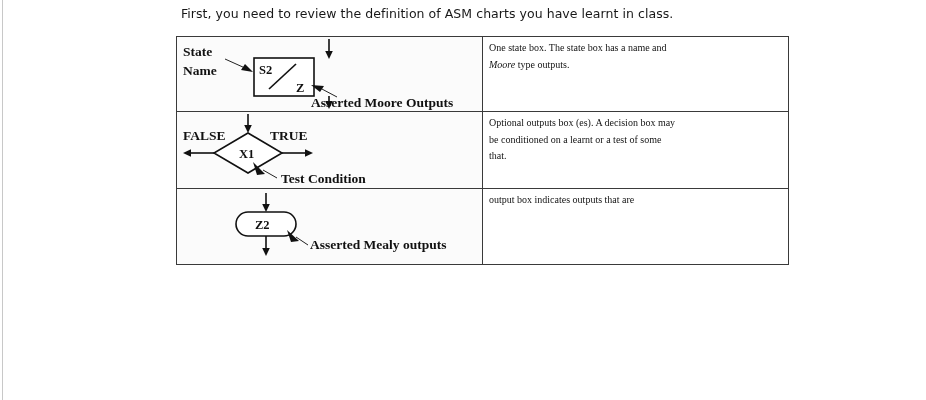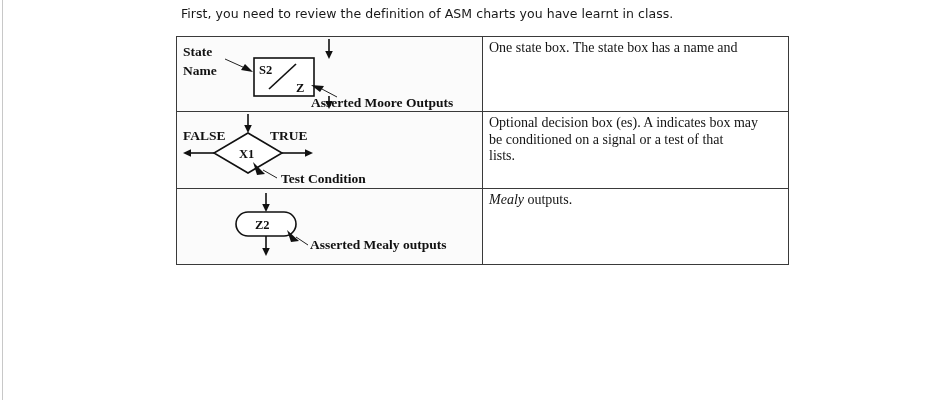--- a/index.html
+++ b/index.html
@@ -63,21 +63,21 @@
     box-sizing: border-box;
     border-right: 1px solid #3a3a3a;
     position: relative;
     background: #fbfbfb;
   }
   .cell-text {
     flex: 1;
     box-sizing: border-box;
     padding: 3px 5px 3px 6px;
     font-family: "Liberation Serif", serif;
-    font-size: 14px;
+    font-size: 10px;
     line-height: 16.6px;
     color: #131313;
   }
   .cell-text .it { font-style: italic; }
 
   .row-1 .cell-figure { height: 74px; }
   .row-2 .cell-figure { height: 76px; }
   .row-3 .cell-figure { height: 75px; }
 
   
@@ -137,20 +137,21 @@
 
       <svg class="fig" viewBox="0 0 306 74" style="pointer-events:none;">
         <text class="lbl lbl-md" x="6" y="19">State</text>
         <text class="lbl lbl-md" x="6" y="38">Name</text>
         <text class="lbl lbl-md" x="134" y="70">Asserted Moore Outputs</text>
       </svg>
     </div>
 
     <div class="cell-text">
       <div>One state box. The state box has a name and</div>
+      <div><span class="it">Moore</span><span> type outputs.</span></div>
     </div>
   </div>
 
   <div class="asm-row row-2">
     <div class="cell-figure">
       <svg class="fig" viewBox="0 0 306 76">
 
         <line x1="71" y1="2" x2="71" y2="15" stroke="#111" stroke-width="1.6"></line>
         <polygon points="71,21 67.2,13 74.8,13" fill="#111"></polygon>
 
@@ -168,23 +169,23 @@
       </svg>
 
       <svg class="fig" viewBox="0 0 306 76" style="pointer-events:none;">
         <text class="lbl lbl-md" x="6" y="28">FALSE</text>
         <text class="lbl lbl-md" x="93" y="28">TRUE</text>
         <text class="lbl lbl-md" x="104" y="71">Test Condition</text>
       </svg>
     </div>
 
     <div class="cell-text">
-      <div>Optional decision box (es). A indicates box may</div>
-      <div>be conditioned on a signal or a test of that</div>
-      <div>lists.</div>
+      <div>Optional outputs box (es). A decision box may</div>
+      <div>be conditioned on a learnt or a test of some</div>
+      <div>that.</div>
     </div>
   </div>
 
   <div class="asm-row row-3">
     <div class="cell-figure">
       <svg class="fig" viewBox="0 0 306 75">
 
         <line x1="89" y1="4" x2="89" y2="17" stroke="#111" stroke-width="1.6"></line>
         <polygon points="89,23 85.2,15 92.8,15" fill="#111"></polygon>
 
@@ -197,17 +198,17 @@
         <line x1="131" y1="56" x2="119" y2="48" stroke="#222" stroke-width="1"></line>
         <polygon points="110,41 122,52 114,53" fill="#111"></polygon>
       </svg>
 
       <svg class="fig" viewBox="0 0 306 75" style="pointer-events:none;">
         <text class="lbl lbl-md" x="133" y="60">Asserted Mealy outputs</text>
       </svg>
     </div>
 
     <div class="cell-text">
-      <div><span class="it">Mealy</span><span> outputs.</span></div>
+      <div>output box indicates outputs that are</div>
     </div>
   </div>
 
 </div>
 
 </body></html>

